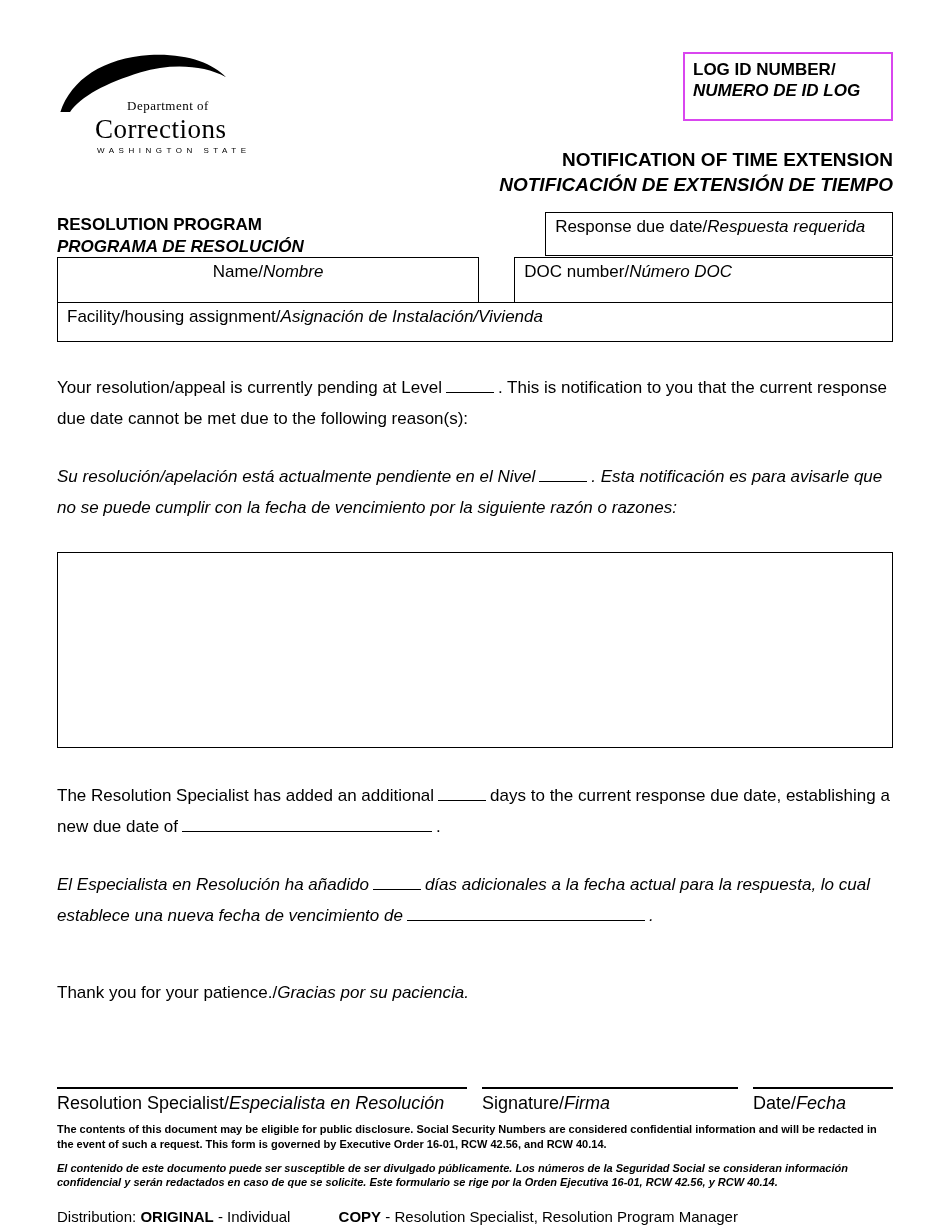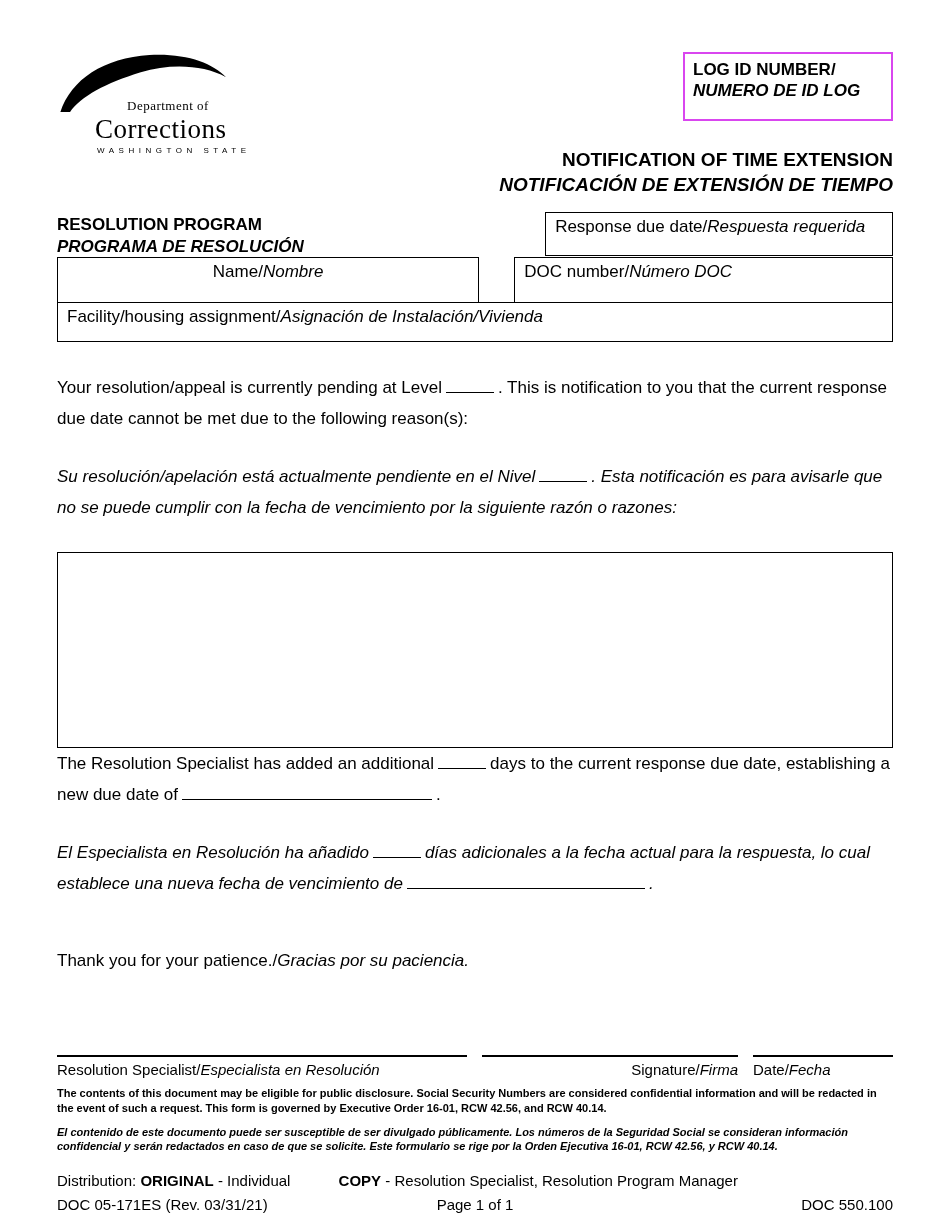--- a/index.html
+++ b/index.html
@@ -31,33 +31,33 @@
   .cell-name { width: 473px; height: 46px; text-align: center; }
   .cell-doc { width: 424px; height: 46px; margin-left: -1px; }
   .row3 { margin-top: -1px; }
   .cell-facility { width: 836px; height: 40px; }
 
   
   .content { font-size: 17px; line-height: 1.85; }
   .p1 { margin-top: 30px; }
   .p2 { margin-top: 26px; }
   .reason-box { margin-top: 28px; height: 196px; border: 1px solid #000; }
-  .p3 { }
+  .p3 { margin-top: 32px; }
   .p4 { margin-top: 26px; }
   .thanks { margin-top: 46px; }
   .blank { display: inline-block; border-bottom: 1.5px solid #000; height: 1.02em; vertical-align: baseline; margin: 0 4px; }
   .w48 { width: 48px; }
   .w250 { width: 250px; }
   .w238 { width: 238px; }
 
   
   .sig-row { display: flex; justify-content: space-between; margin-top: 78px; }
-  .sig-col { border-top: 2px solid #000; padding-top: 4px; font-size: 15px; }
+  .sig-col { border-top: 2px solid #000; padding-top: 4px; font-size: 18px; }
   .sig-1 { width: 410px; }
-  .sig-2 { width: 256px; text-align: right; }
+  .sig-2 { width: 256px; }
   .sig-3 { width: 140px; }
 
   
   .fine { font-size: 11px; font-weight: bold; line-height: 1.35; margin-top: 8px; }
   .fine-es { margin-top: 9px; font-style: italic; }
 
   
   .distribution { font-size: 15px; margin-top: 18px; }
   .dist-copy { margin-left: 44px; }
   .footer-line { display: flex; justify-content: space-between; align-items: baseline; font-size: 15px; margin-top: 7px; }

